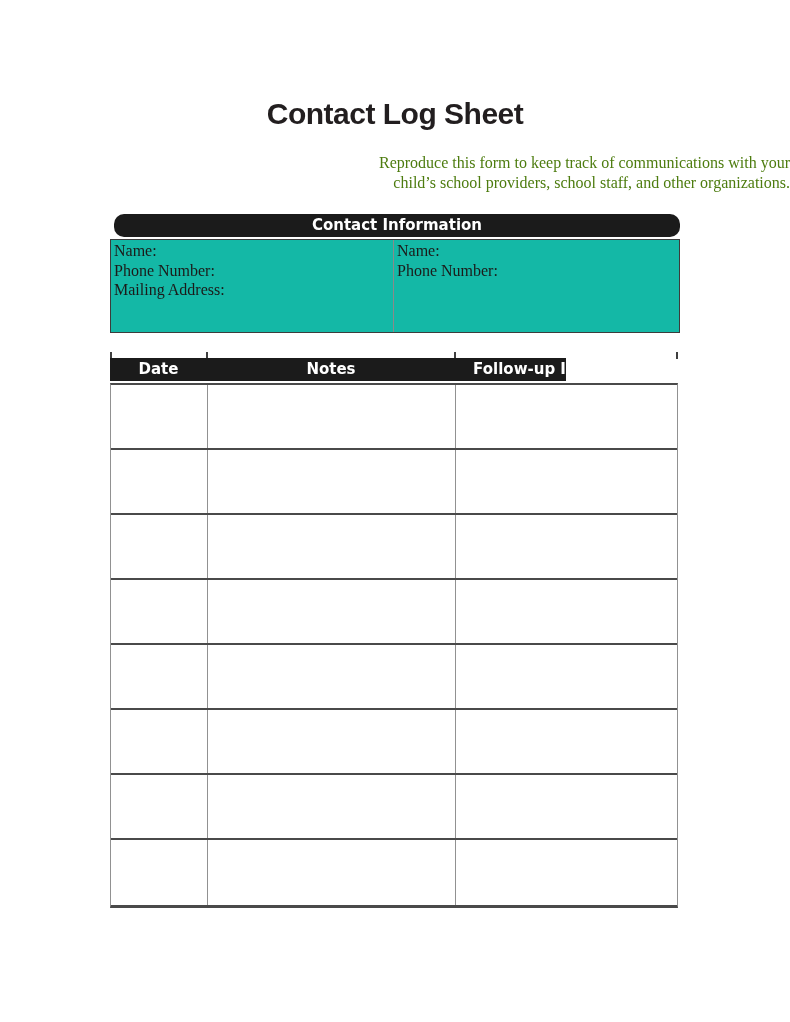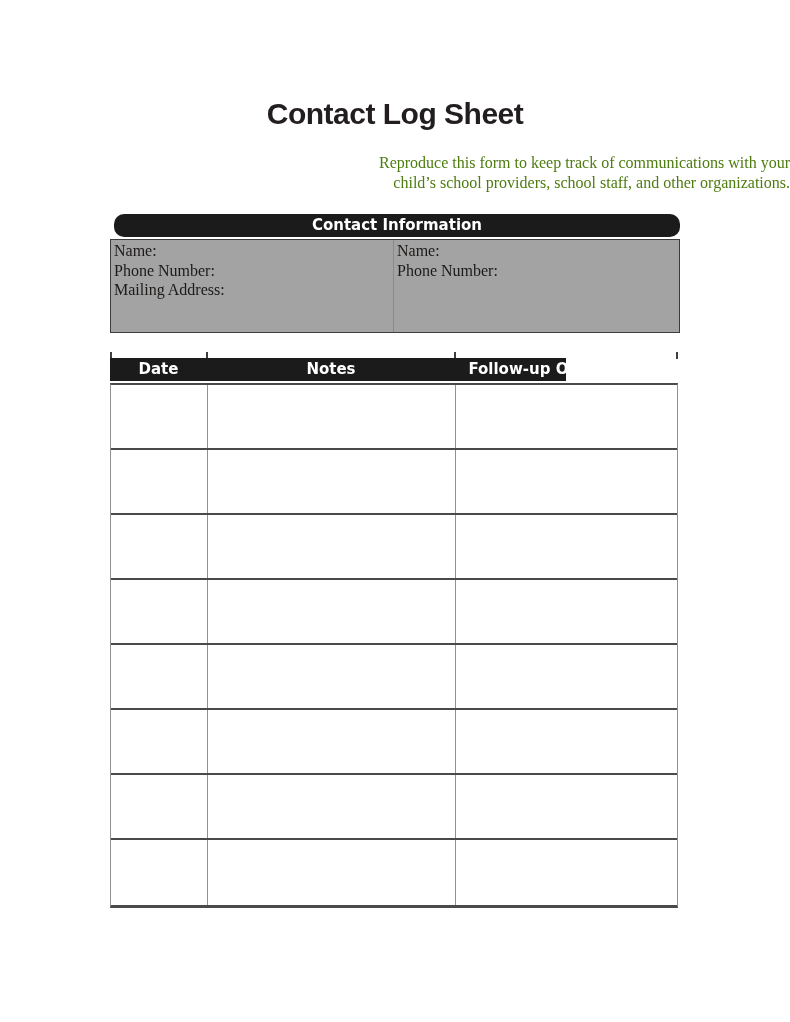--- a/index.html
+++ b/index.html
@@ -37,21 +37,21 @@
     font-family: "DejaVu Sans", sans-serif;
     font-weight: bold; font-size: 15px; line-height: 23px;
     text-align: center;
   }
   .agency-header .hcell.left  { width: 279px; }
   .agency-header .hcell.gap   { width: 4px; background: #ffffff; }
   .agency-header .hcell.right { flex: 1; border-radius: 10px; }
   .agency-body {
     margin-top: 2px; height: 94px; box-sizing: border-box;
     border: 1px solid #3c3c3c;
-    display: flex; background: #a3a3a3;
+    display: flex; background: #14b8a6;
   }
   .agency-body .bcell {
     font-family: "Liberation Serif", serif;
     font-size: 16px; line-height: 19.5px;
     padding: 1px 0 0 3px; color: #1c1a19;
     box-sizing: border-box;
   }
   .agency-body .bcell.left  { width: 283px; border-right: 1px solid #8a8a8a; }
   .agency-body .bcell.right { flex: 1; }
   .field-line { white-space: nowrap; }
@@ -128,21 +128,21 @@
 
 <div class="log-table">
   <div class="log-tick" style="left:0;"></div>
   <div class="log-tick" style="left:96px;"></div>
   <div class="log-tick" style="left:344px;"></div>
   <div class="log-tick" style="left:566px;"></div>
 
   <div class="log-header">
     <div class="hlabel h-date">Date</div>
     <div class="hlabel h-notes">Notes</div>
-    <div class="hlabel h-follow">Follow-up Organization</div>
+    <div class="hlabel h-follow">Follow-up Information</div>
   </div>
 
   <div class="log-body">
       <div class="log-row">
         <div class="log-cell c0"></div>
         <div class="log-cell c1"></div>
         <div class="log-cell c2"></div>
       </div>
       <div class="log-row">
         <div class="log-cell c0"></div>

